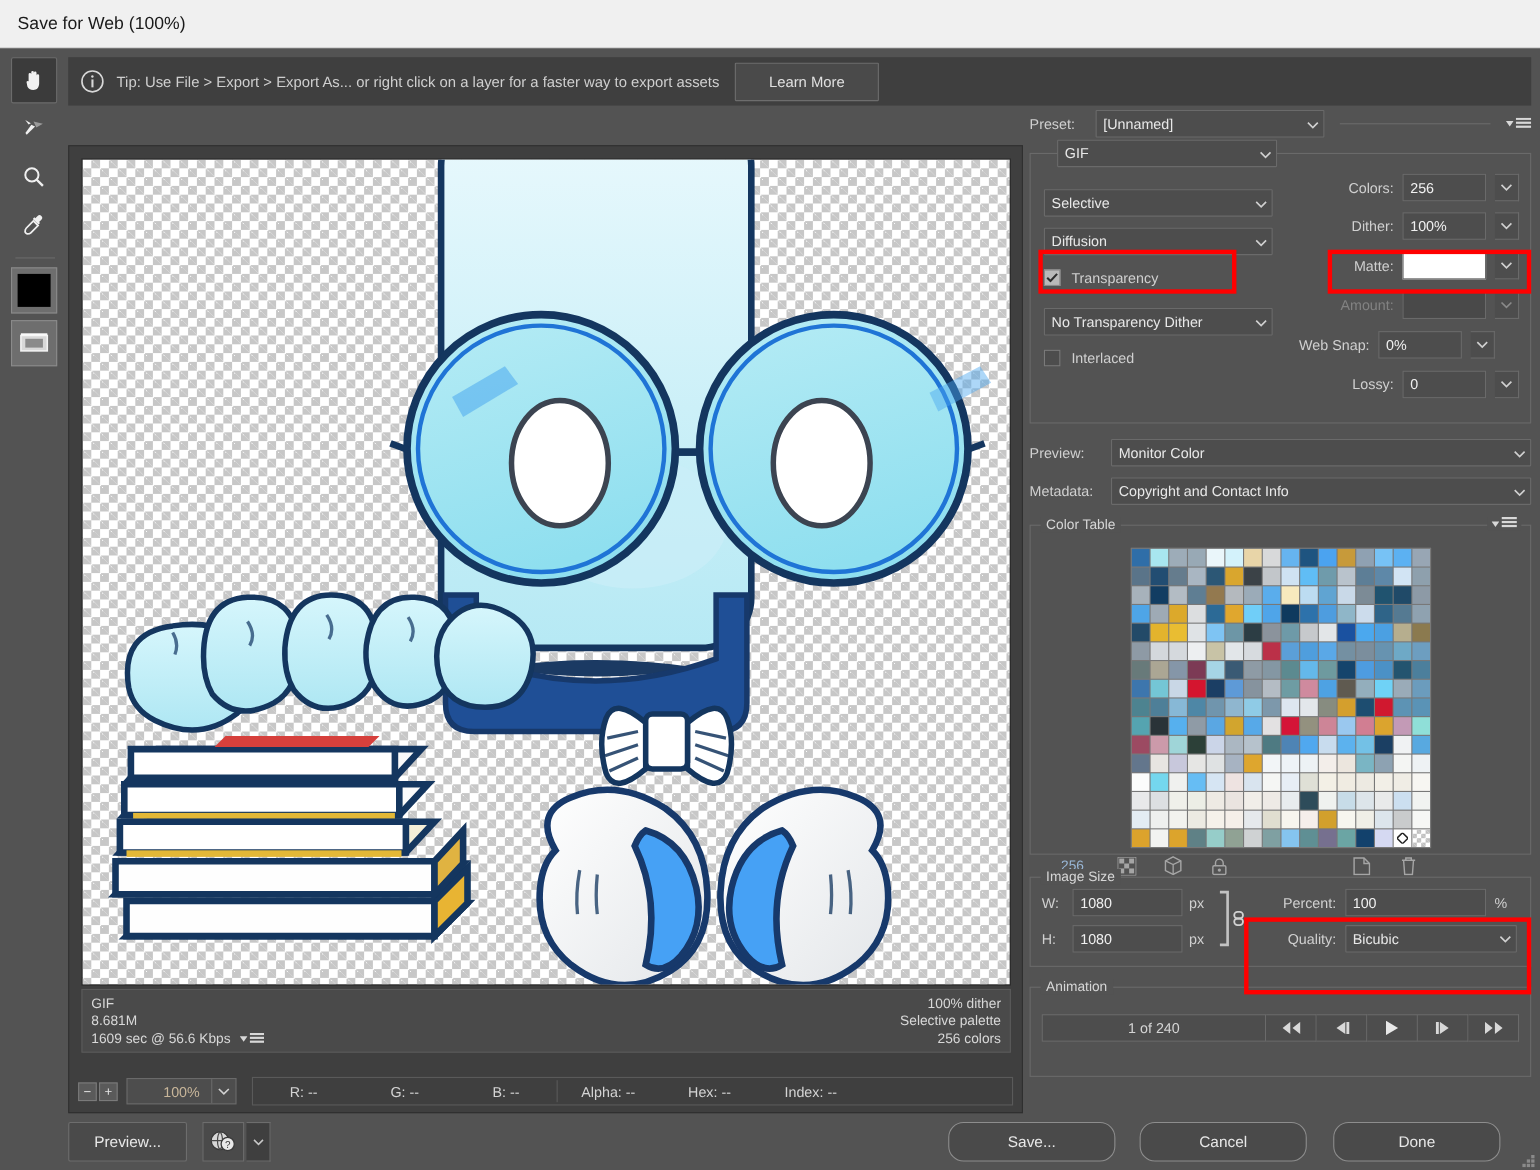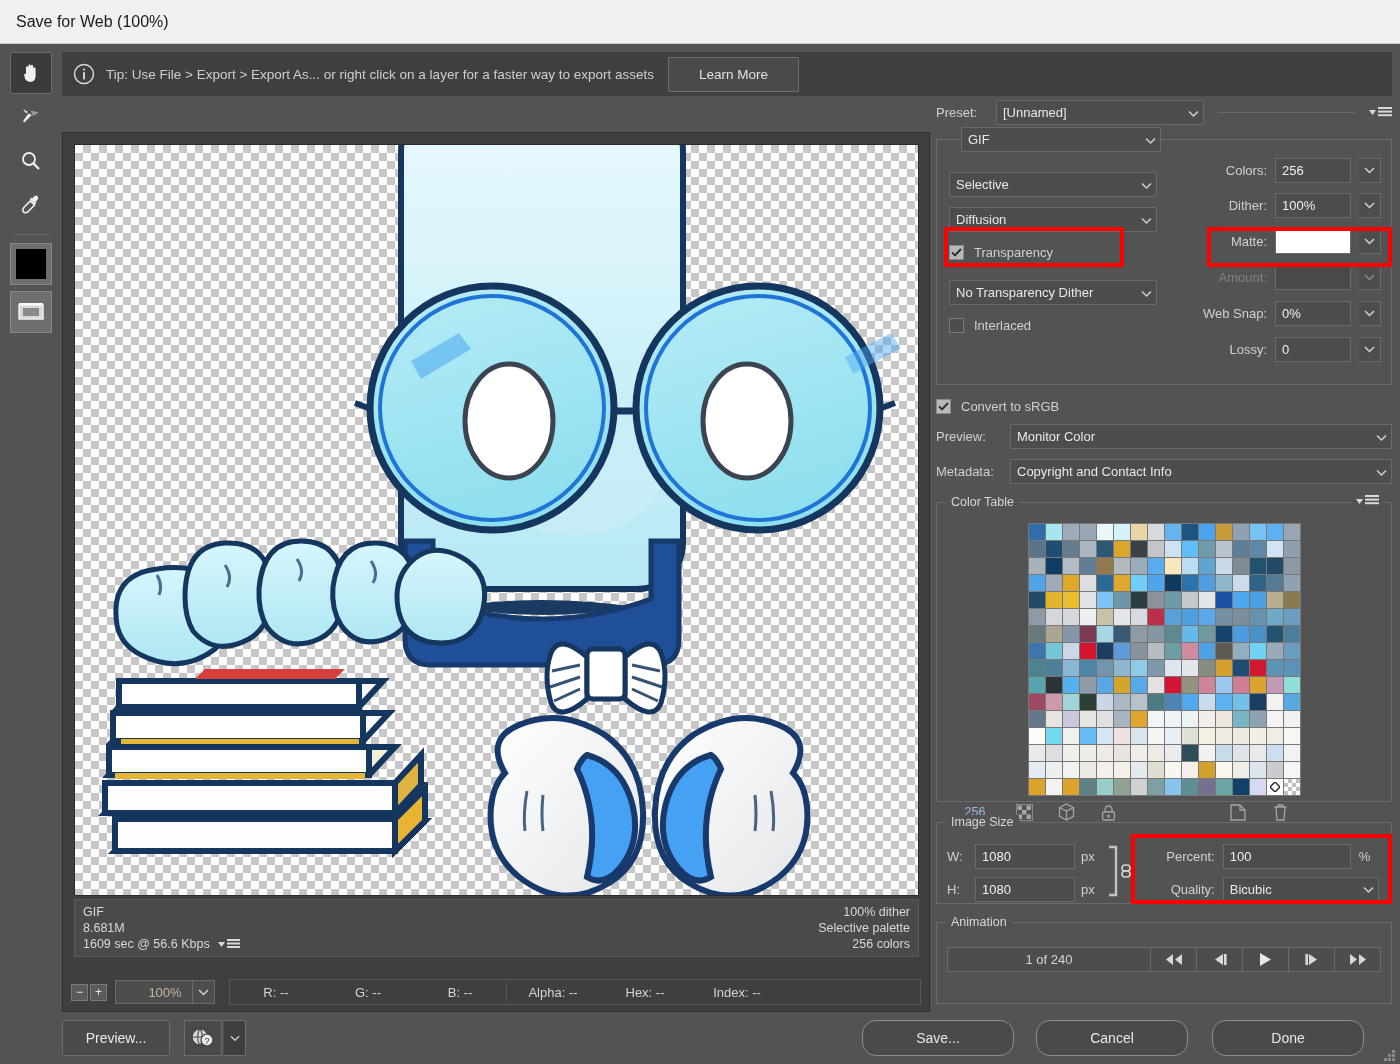--- a/index.html
+++ b/index.html
@@ -476,21 +476,21 @@
           <span class="lbl" style="color:#828282;">Amount:</span>
           <div class="txt" style="width:76px; background:#494949;">
             <span></span>
           </div>
           <div class="stepper">
             <svg width="11" height="7" viewBox="0 0 11 7">
                 <path d="M1 1l4.5 4.5L10 1" fill="none" stroke="#8a8a8a" stroke-width="1.5"></path>
               </svg>
           </div>
         </div>
-        <div class="rowline" style="justify-content:flex-end; margin-top:11px;">
+        <div class="rowline" style="margin-top:11px;">
           <span class="lbl">Web Snap:</span>
           <div class="txt" style="width:76px;">
             <span>0%</span>
           </div>
           <div class="stepper">
             <svg width="11" height="7" viewBox="0 0 11 7">
                 <path d="M1 1l4.5 4.5L10 1" fill="none" stroke="#d0d0d0" stroke-width="1.5"></path>
               </svg>
           </div>
         </div>
@@ -502,28 +502,20 @@
           <div class="stepper">
             <svg width="11" height="7" viewBox="0 0 11 7">
                 <path d="M1 1l4.5 4.5L10 1" fill="none" stroke="#d0d0d0" stroke-width="1.5"></path>
               </svg>
           </div>
         </div>
       </div>
     </div>
 
     <div style="margin-top:14px;">
-      <div class="rowline" style="gap:10px;">
-        <span class="cb">
-          <svg width="11" height="9" viewBox="0 0 11 9">
-              <path d="M1 4.4l3 3L10 1" fill="none" stroke="#2d2d2d" stroke-width="1.9"></path>
-            </svg>
-        </span>
-        <span class="lbl">Convert to sRGB</span>
-      </div>
       <div class="rowline" style="margin-top:10px; gap:8px;">
         <span class="lbl" style="width:66px;">Preview:</span>
         <div class="sel" style="flex:1;">
           <span>Monitor Color</span>
           <span class="caret">
             <svg width="11" height="7" viewBox="0 0 11 7">
                 <path d="M1 1l4.5 4.5L10 1" fill="none" stroke="#d0d0d0" stroke-width="1.5"></path>
               </svg>
           </span>
         </div>
@@ -850,21 +842,21 @@
           </svg>
         </span>
         <span class="ct-icon">
           <svg width="15" height="18" viewBox="0 0 15 18">
             <path d="M1.5 4h12M5 4V2h5v2M3 4l1 13h7l1-13" fill="none" stroke="#a5a5a5" stroke-width="1.3"></path>
           </svg>
         </span>
       </div>
     </div>
 
-    <div class="fieldset" style="margin-top:20px; height:82px; padding-top:20px;">
+    <div class="fieldset" style="margin-top:20px; height:82px; padding-top:9px;">
       <span class="legend">Image Size</span>
       <div style="display:flex; align-items:center; gap:0;">
         <div>
           <div class="rowline" style="gap:6px;">
             <span class="lbl" style="width:22px;">W:</span>
             <div class="txt" style="width:100px;">
               <span>1080</span>
             </div>
             <span class="lbl">px</span>
           </div>

